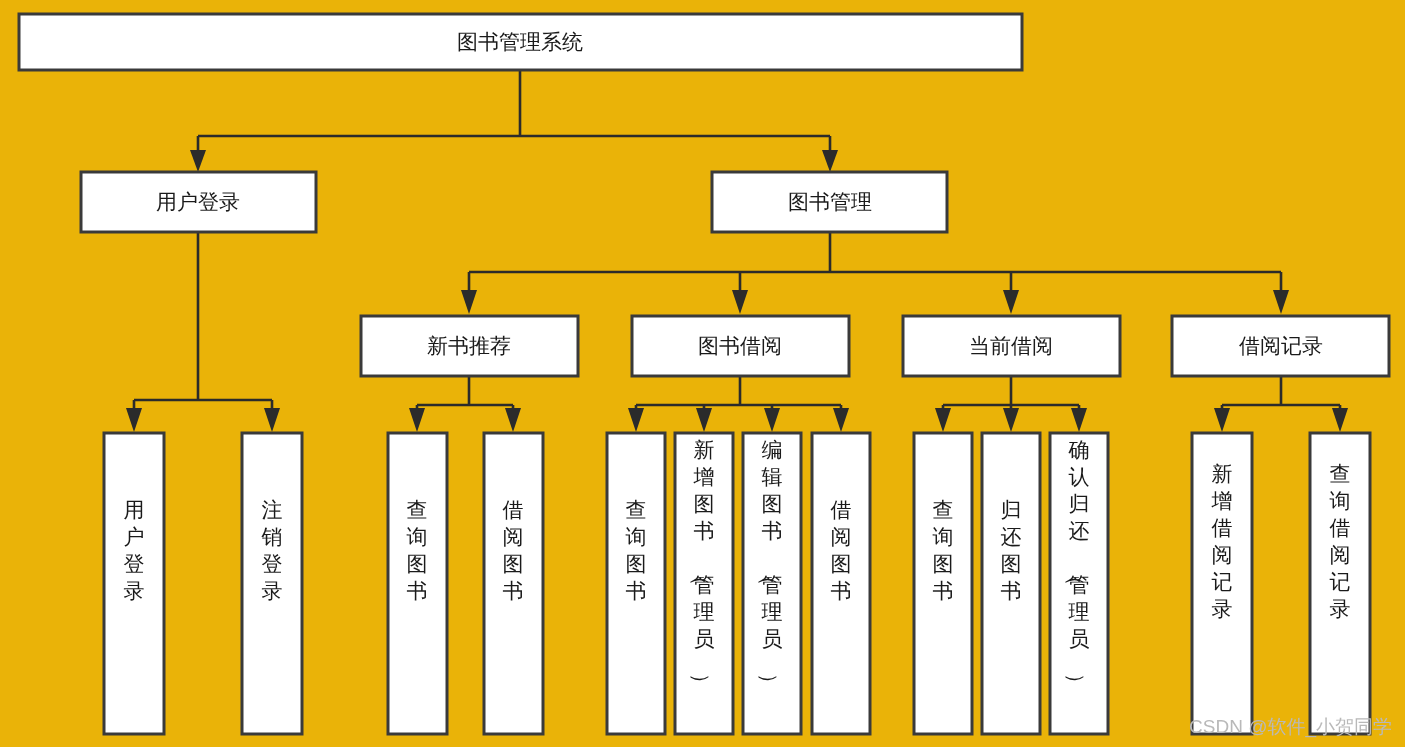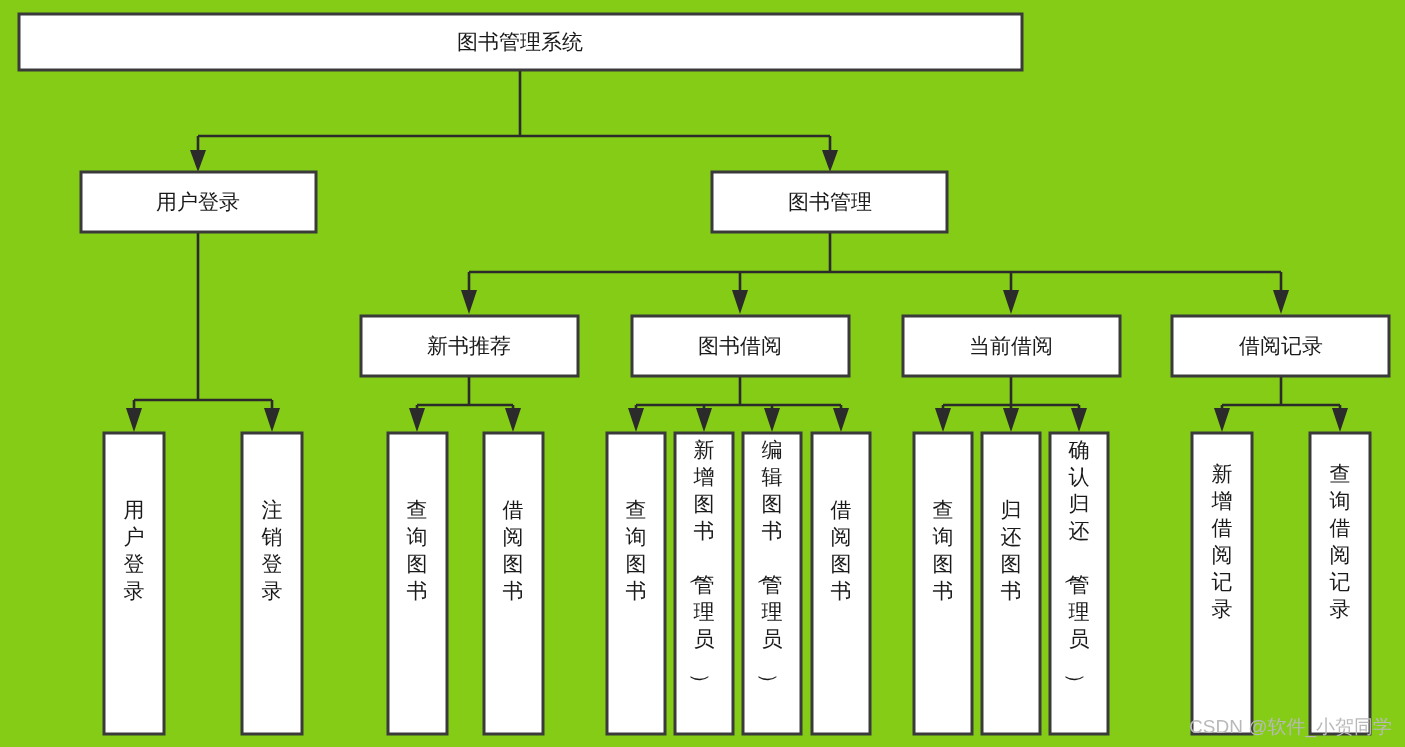--- a/index.html
+++ b/index.html
@@ -10,21 +10,21 @@
   body {
     width: 1405px;
     height: 747px;
     overflow: hidden;
     font-family: "Liberation Sans", "DejaVu Sans", sans-serif;
   }
   #diagram-root {
     position: relative;
     width: 1405px;
     height: 747px;
-    background: #84cc16;
+    background: #eab308;
   }
   svg#flow {
     display: block;
     width: 1405px;
     height: 747px;
   }
   .node-rect {
     fill: #ffffff;
     stroke: #3a3a3a;
     stroke-width: 3;

